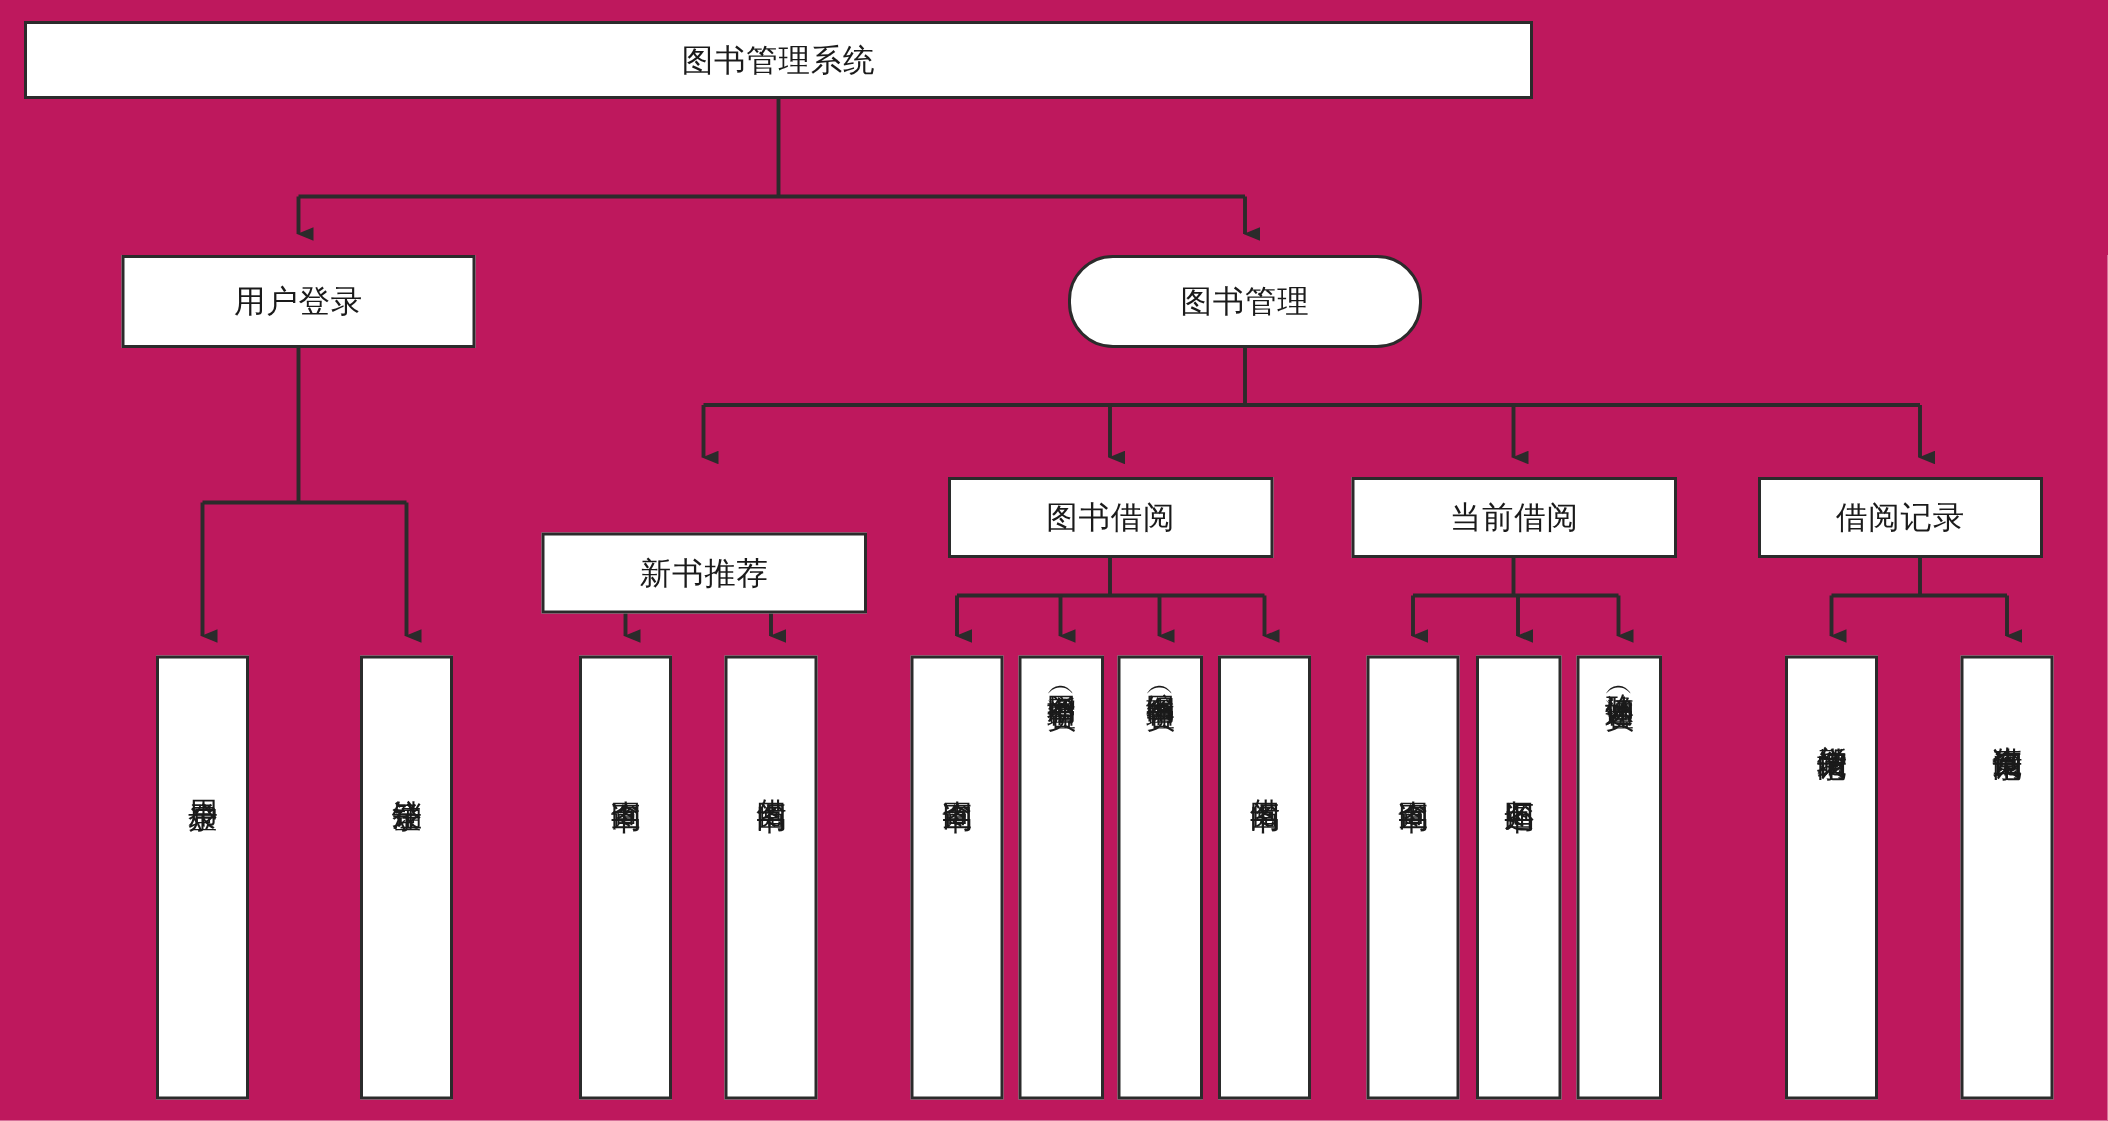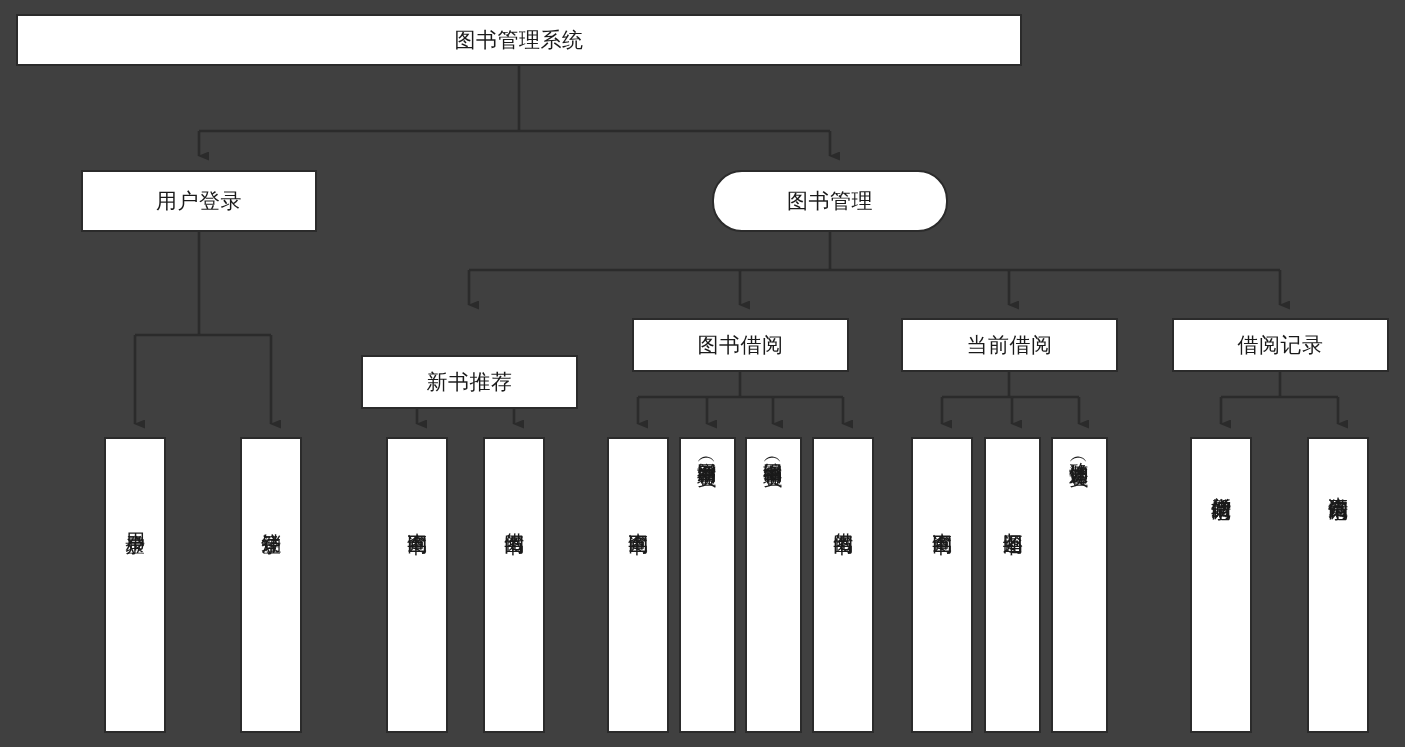--- a/index.html
+++ b/index.html
@@ -10,21 +10,21 @@
   body {
     width: 1405px;
     height: 747px;
     font-family: "DejaVu Sans", "Liberation Sans", sans-serif;
     overflow: hidden;
   }
   #diagram-root {
     position: relative;
     width: 1405px;
     height: 747px;
-    background: #404040;
+    background: #be185d;
   }
   svg.edges {
     position: absolute;
     left: 0;
     top: 0;
     width: 1405px;
     height: 747px;
     pointer-events: none;
   }
   .node {
@@ -138,21 +138,21 @@
 
   <div class="node horiz" style="left:361px; top:318px; width:217px; height:54px;margin-top:37px;">
     <span class="label">新书推荐</span>
   </div>
   <div class="node horiz" style="left:901px; top:318px; width:217px; height:54px;">
     <span class="label">当前借阅</span>
   </div>
   <div class="node horiz" style="left:632px; top:318px; width:217px; height:54px;">
     <span class="label">图书借阅</span>
   </div>
-  <div class="node horiz" style="left:1172px; top:318px; width:217px; height:54px;align-items:center;">
+  <div class="node horiz" style="left:1172px; top:318px; width:190px; height:54px;align-items:center;">
     <span class="label">借阅记录</span>
   </div>
 
   <div class="node vert" style="left:104px; top:437px; width:62px; height:296px; padding-top:78px;">
     <span class="label">用户登录</span>
   </div>
   <div class="node vert" style="left:240px; top:437px; width:62px; height:296px; padding-top:78px;">
     <span class="label">注销登录</span>
   </div>
 

